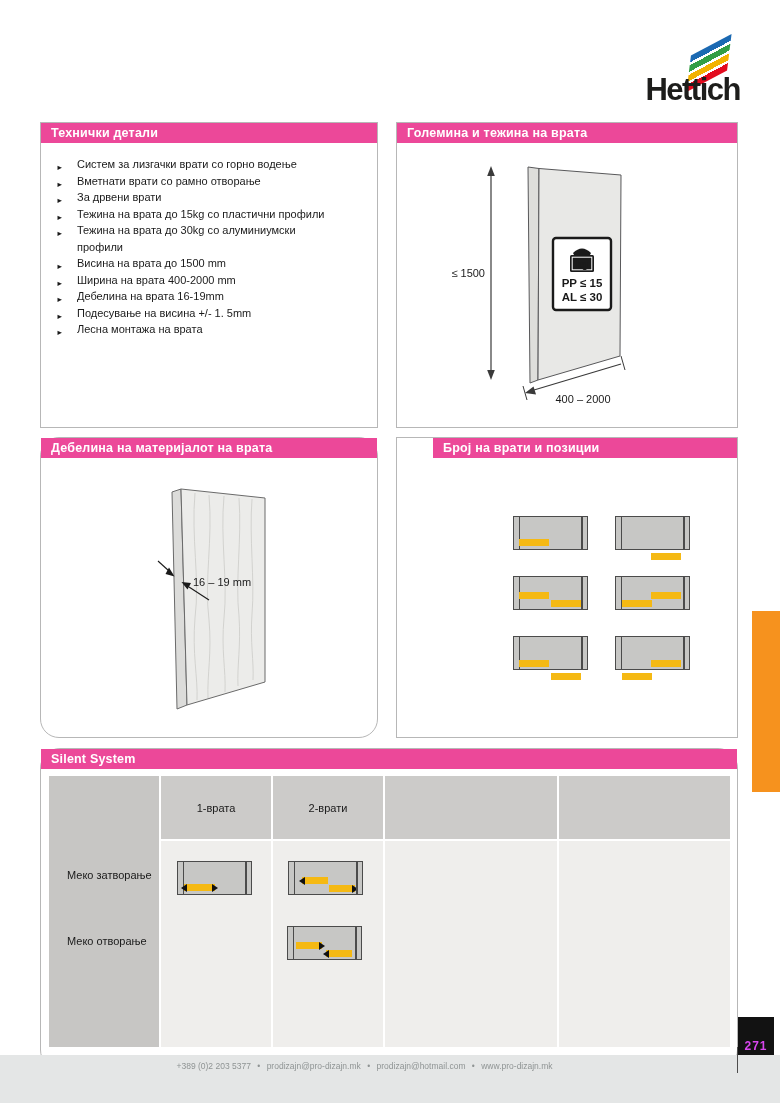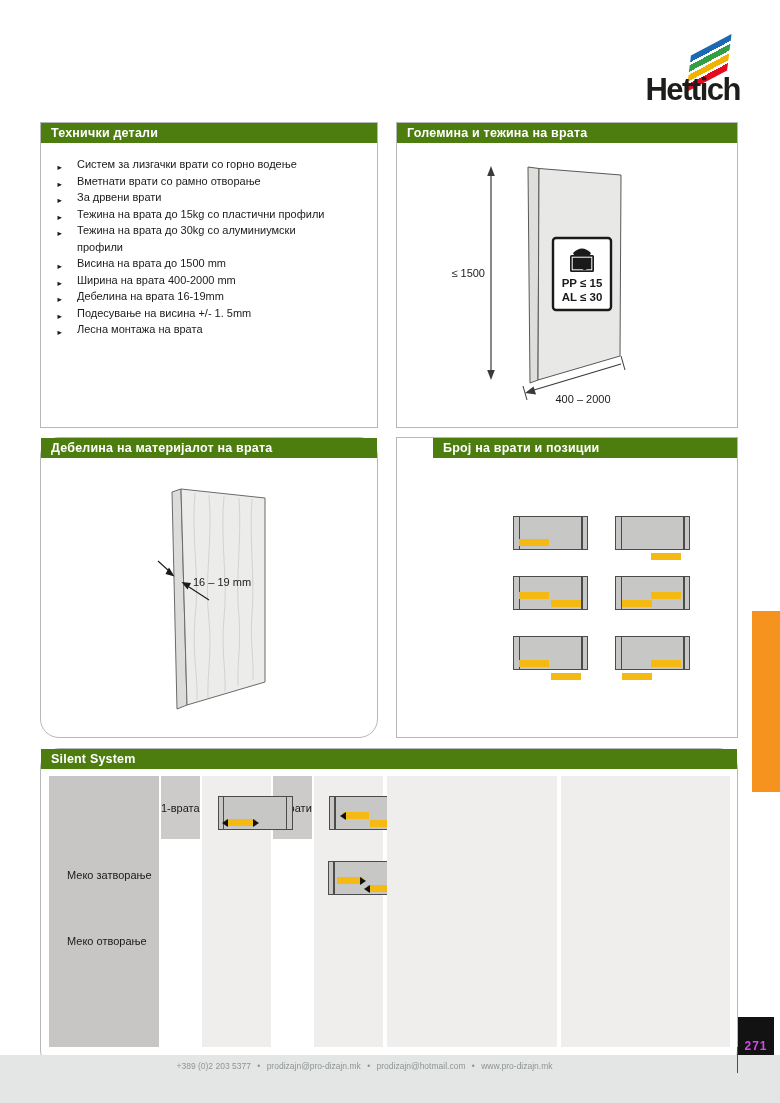--- a/index.html
+++ b/index.html
@@ -14,21 +14,21 @@
     background:linear-gradient(180deg,
       #1b69b2 0 5.5px, transparent 5.5px 8px,
       #339e45 8px 13.5px, transparent 13.5px 16px,
       #f2b200 16px 21.5px, transparent 21.5px 24px,
       #e30b1e 24px 30px); }
   .logo-text { position:absolute; bottom:0; right:0; font-size:31px; font-weight:bold;
     color:#1d1d1b; letter-spacing:-1.5px; }
 
   
   .panel { position:absolute; background:#fff; border:1px solid #b7b7b7; }
-  .panel-header { height:20px; background:#4d7c0f; color:#fff; font-size:12.5px;
+  .panel-header { height:20px; background:#ec4899; color:#fff; font-size:12.5px;
     font-weight:bold; line-height:20px; padding-left:10px; letter-spacing:.2px; }
   #panel-technical { left:40px; top:122px; width:338px; height:306px; }
   #panel-size     { left:396px; top:122px; width:342px; height:306px; }
   #panel-thick    { left:40px;  top:437px; width:338px; height:301px;border-radius:19px; }
   #panel-pos      { left:396px; top:437px; width:342px; height:301px;padding-left:36px; }
   #panel-silent   { left:40px;  top:748px; width:698px; height:322px;border-radius:20px; }
 
   
   .tech-list { list-style:none; padding:13px 10px 0 0; }
   .tech-list li { position:relative; padding-left:36px; font-size:11px; line-height:16.5px; }
@@ -48,21 +48,21 @@
   .arr-l, .arr-r { position:absolute; top:-0.5px; width:0; height:0;
     border-top:4px solid transparent; border-bottom:4px solid transparent; }
   .arr-l { left:-3px; border-right:6px solid #111; }
   .arr-r { right:-3px; border-left:6px solid #111; }
 
   
   .ss-table { position:absolute; left:8px; top:27px; width:681px; height:271px;
     display:flex; gap:2px; }
   .ss-labelcol { width:110px; background:#c7c6c4; position:relative; flex:none; }
   .ss-rowlabel { position:absolute; left:18px; font-size:11px; color:#1a1a1a; }
-  .ss-col { flex:none; display:flex; flex-direction:row; gap:2px; }
+  .ss-col { flex:none; display:flex; flex-direction:column; gap:2px; }
   .ss-c2,.ss-c3 { width:110px; } .ss-c4 { width:172px; } .ss-c5 { width:171px; }
   .ss-head { height:63px; background:#cccbc9; display:flex; align-items:center;
     justify-content:center; font-size:11px; }
   .ss-body { flex:1; background:#efeeec; position:relative; }
 
   
   .footer-strip { position:absolute; left:0; right:0; top:1055px; height:48px; background:#e4e6e6; }
   .footer-line { position:absolute; top:1061px; left:0; width:725px; text-align:center;
     font-size:8.5px; color:#8f9494; }
   .footer-line span { margin-left:4px; }

